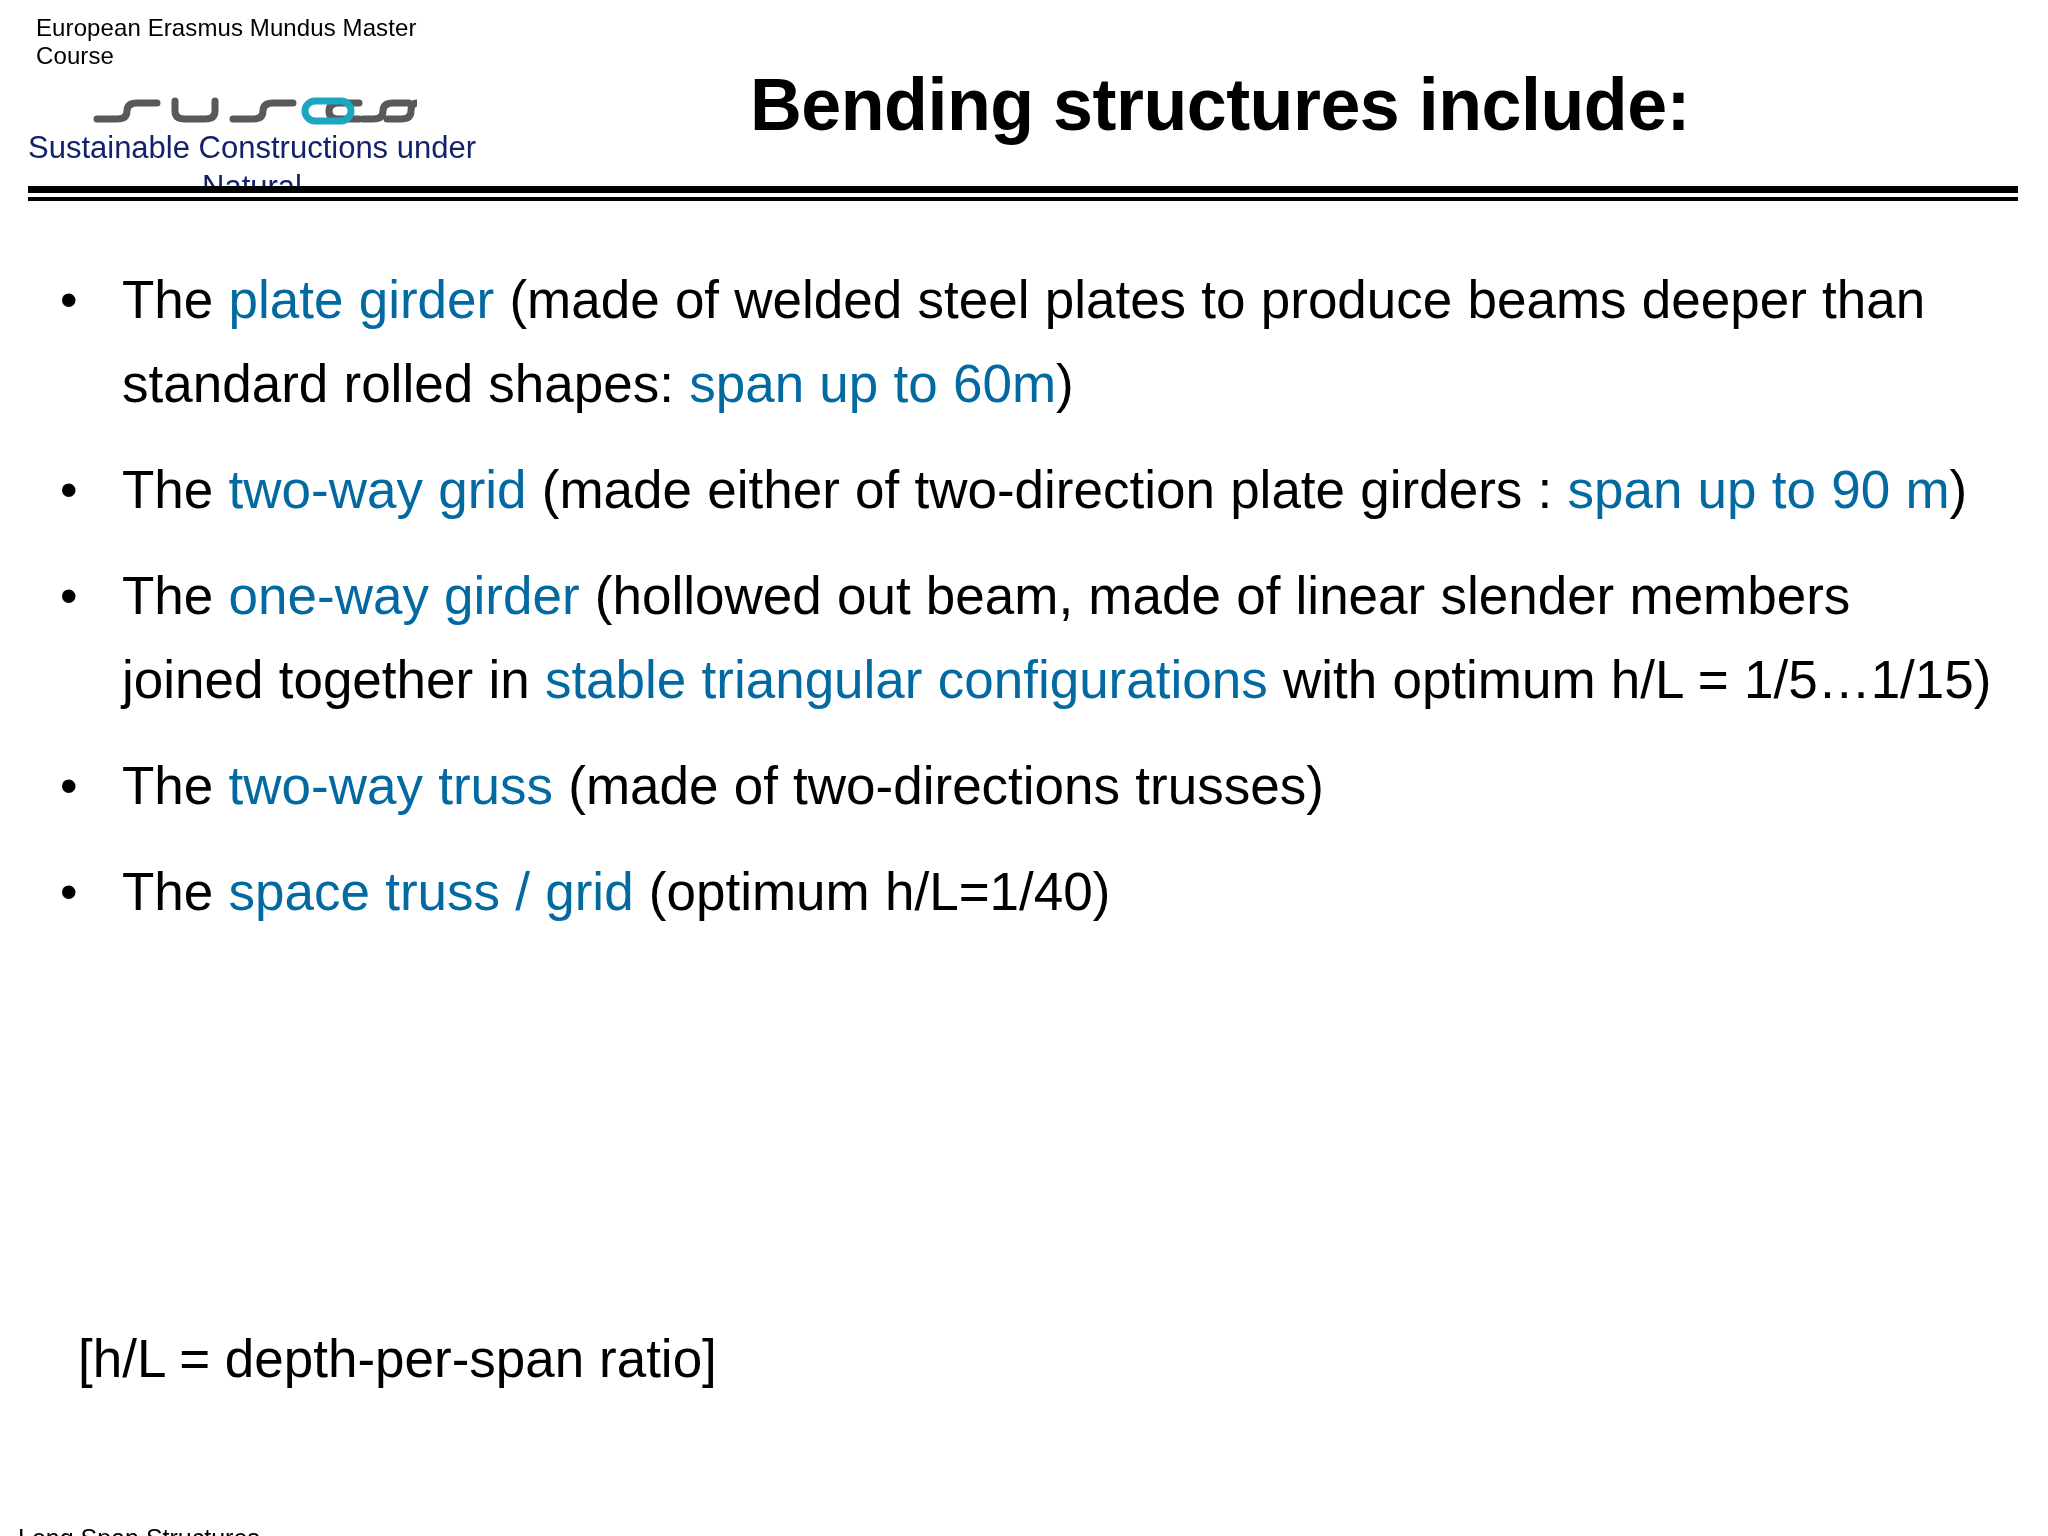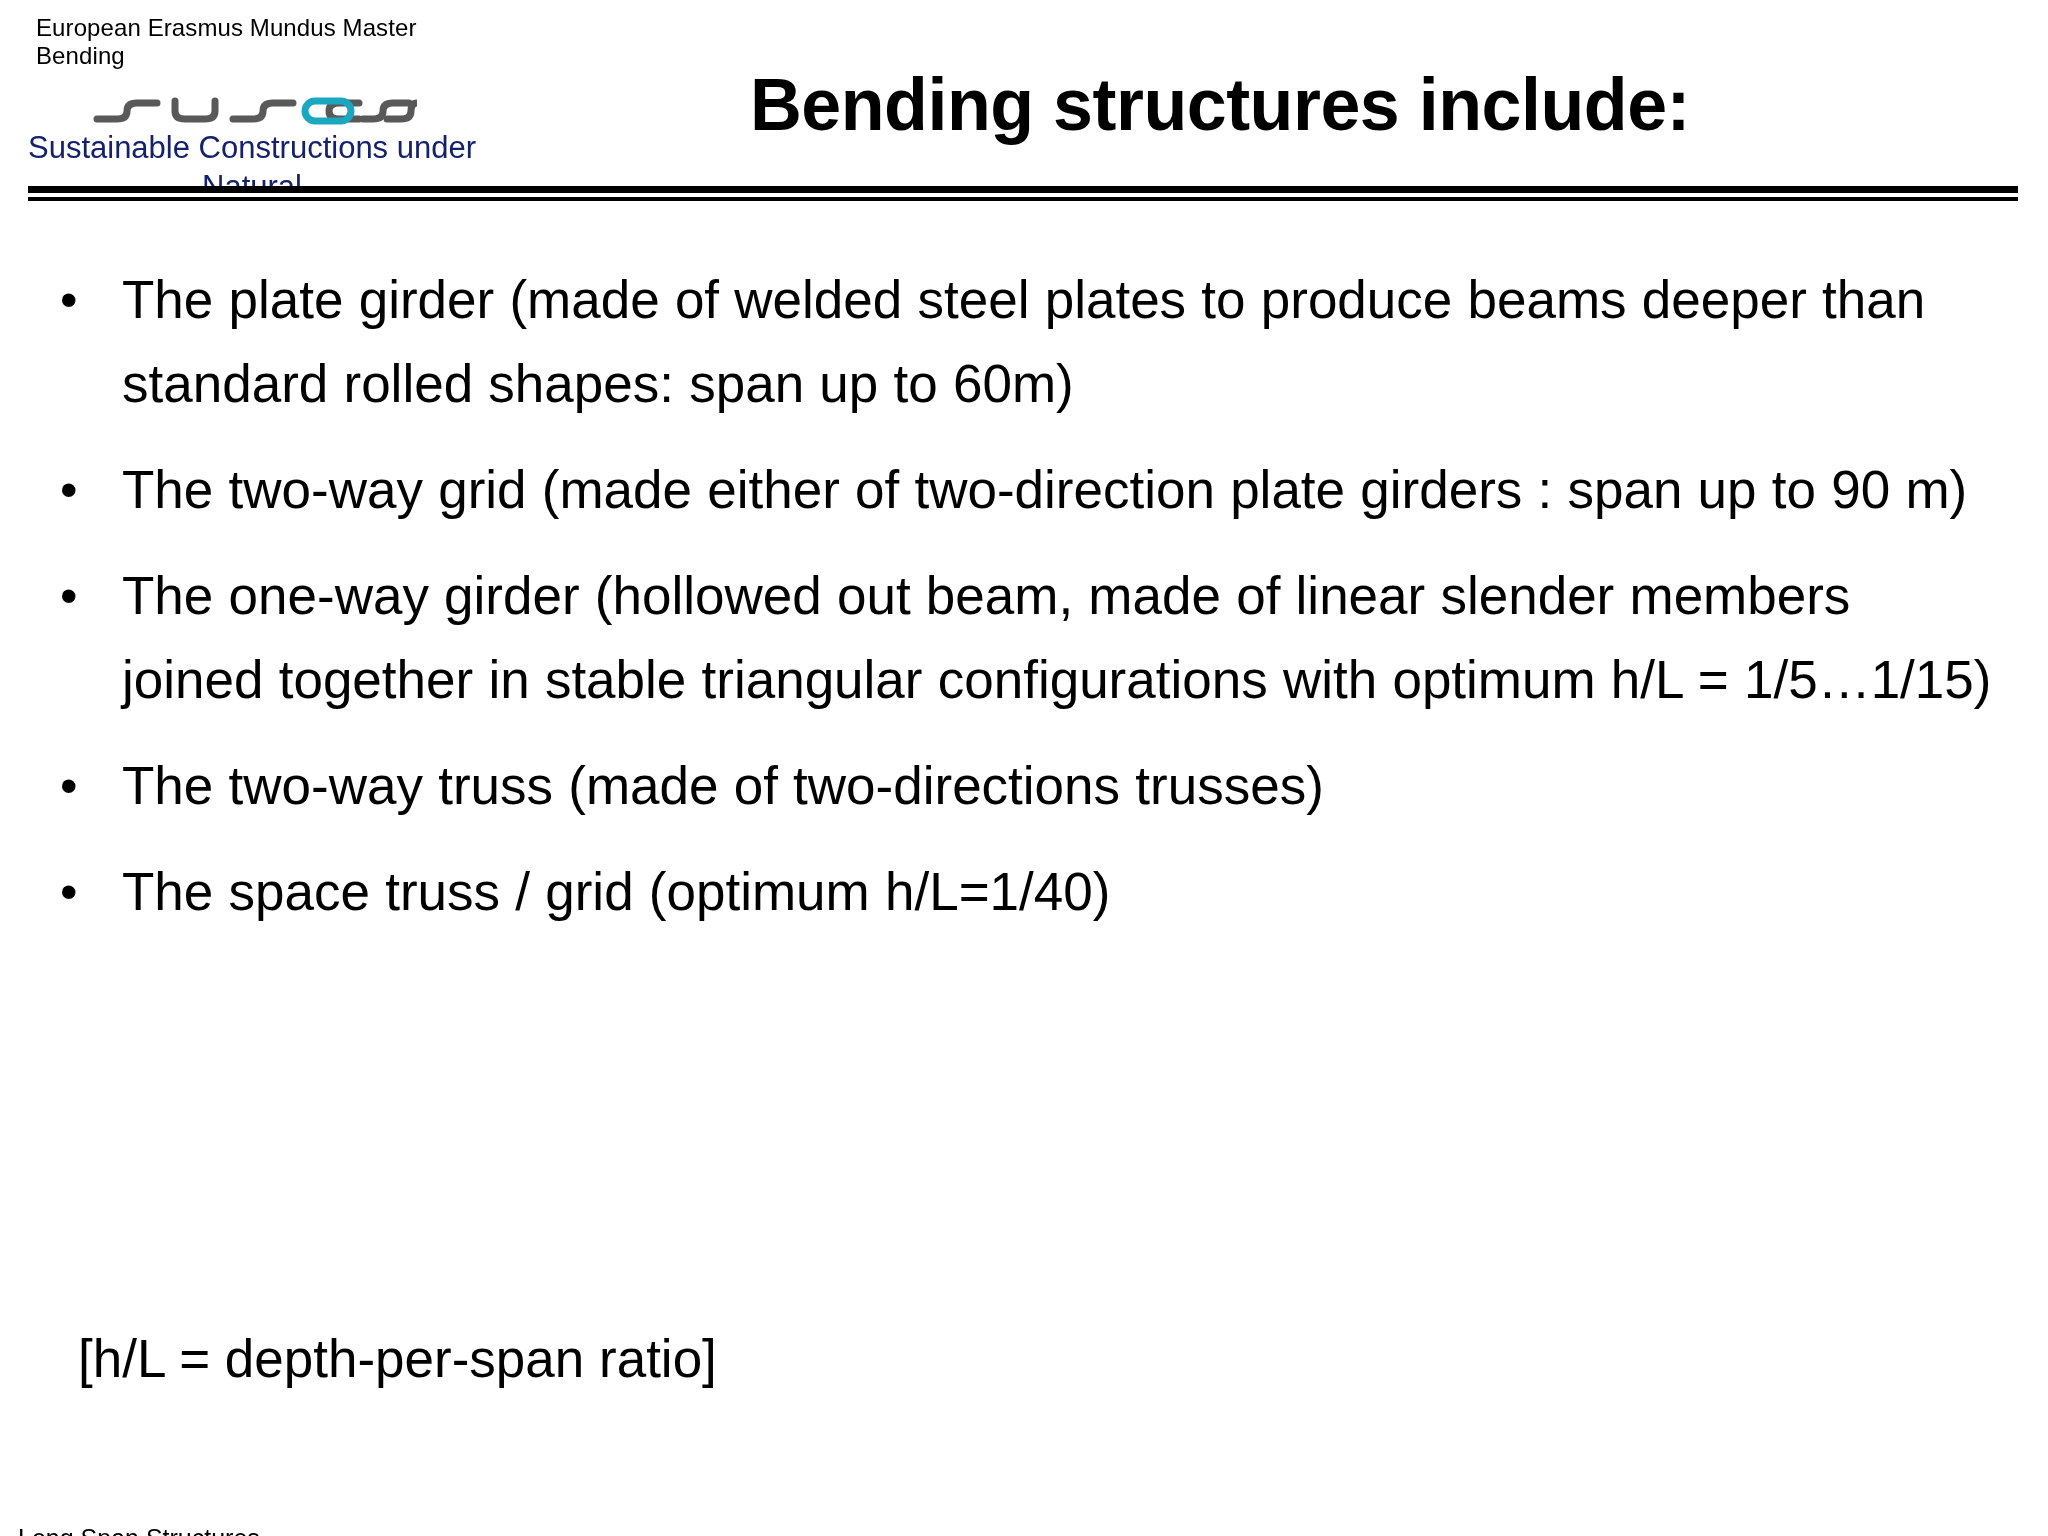--- a/index.html
+++ b/index.html
@@ -107,21 +107,21 @@
     padding-left: 12px;
     box-sizing: border-box;
   }
   .bullet .btext {
     flex: 1 1 auto;
     font-size: 53px;
     line-height: 84px;
     max-width: 1870px;
     word-spacing: 0.5px;
   }
-  .red { color: #000000; }
+  .red { color: #0369a1; }
 
   .note {
     position: absolute;
     left: 78px;
     top: 1330px;
     font-size: 53px;
     line-height: 1.1;
   }
 
   .footer {
@@ -131,21 +131,21 @@
     font-size: 25px;
     color: #000000;
   }
 </style>
 </head>
 <body>
 
 <div class="header">
 
   <div class="logo-block">
-    <div class="logo-top-line">European Erasmus Mundus Master Bending</div>
+    <div class="logo-top-line">European Erasmus Mundus Master Course</div>
 
     <div class="logo-mark">
       <svg width="330" height="52" viewBox="0 0 330 52" aria-hidden="true">
         <g fill="none" stroke="#595959" stroke-width="7" stroke-linecap="round">
 
           <path d="M10 44 H30 Q40 44 40 36 Q40 28 50 28 H70"></path>
 
           <path d="M88 26 V36 Q88 44 98 44 H118 Q128 44 128 36 V26"></path>
 
           <path d="M146 44 H166 Q176 44 176 36 Q176 28 186 28 H206"></path>

